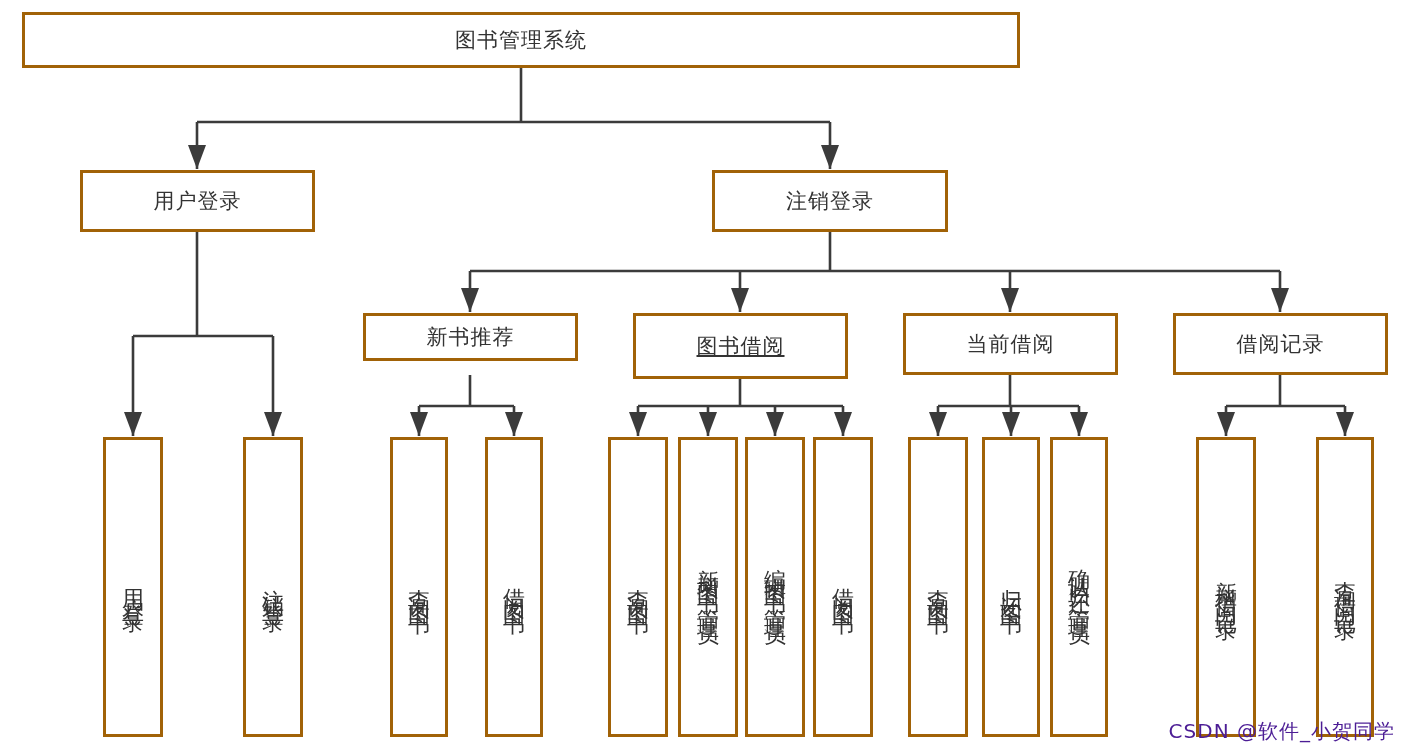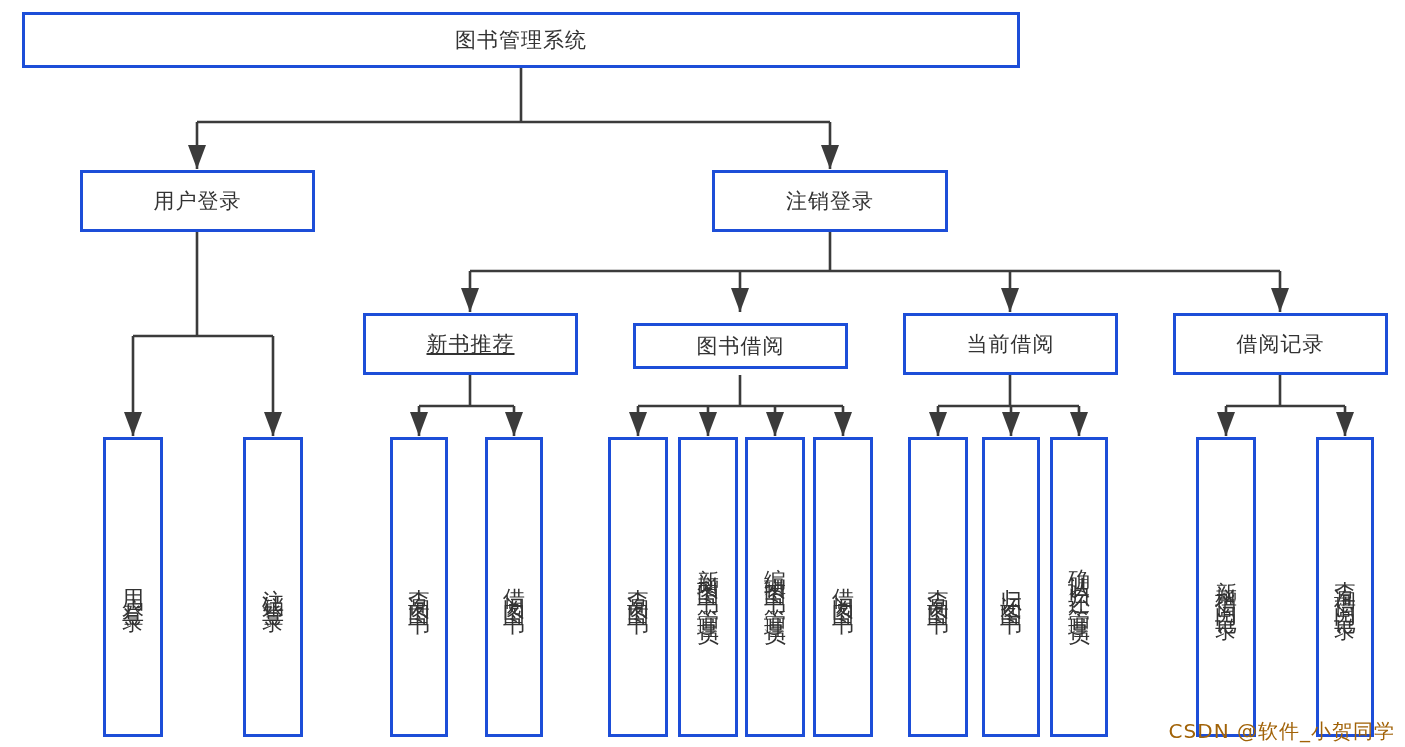--- a/index.html
+++ b/index.html
@@ -14,21 +14,21 @@
   }
   svg.connectors {
     position: absolute;
     left: 0; top: 0;
     width: 1405px; height: 747px;
   }
   .box {
     position: absolute;
     box-sizing: border-box;
     background: #ffffff;
-    border: 3px solid #1d4ed8;
+    border: 3px solid #a16207;
     display: flex;
     align-items: center;
     justify-content: center;
     text-align: center;
   }
   .hbox {
     font-size: 21px;
     letter-spacing: 1px;
     white-space: nowrap;
   }
@@ -37,21 +37,21 @@
     text-orientation: mixed;
     font-size: 22px;
     letter-spacing: 8px;
     line-height: 1;
   }
   .watermark {
     position: absolute;
     right: 10px;
     bottom: 2px;
     font-size: 20px;
-    color: #a16207;
+    color: #4c1d95;
     letter-spacing: 1px;
     white-space: nowrap;
   }
 </style>
 </head>
 <body>
 
 <div class="canvas">
 
   <svg class="connectors" viewBox="0 0 1405 747" xmlns="http://www.w3.org/2000/svg">
@@ -102,22 +102,22 @@
       <path d="M1226,406 V436" marker-end="url(#arrow)"></path>
       <path d="M1345,406 V436" marker-end="url(#arrow)"></path>
     </g>
   </svg>
 
   <div class="box hbox" style="left:22px; top:12px; width:998px; height:56px;">图书管理系统</div>
 
   <div class="box hbox" style="left:80px; top:170px; width:235px; height:62px;">用户登录</div>
   <div class="box hbox" style="left:712px; top:170px; width:236px; height:62px;">注销登录</div>
 
-  <div class="box hbox" style="left:363px; top:313px; width:215px; height:62px;text-decoration:underline;">新书推荐</div>
-  <div class="box hbox" style="left:633px; top:323px; width:215px; height:46px;">图书借阅</div>
+  <div class="box hbox" style="left:363px; top:313px; width:215px; height:48px;">新书推荐</div>
+  <div class="box hbox" style="left:633px; top:313px; width:215px; height:66px;text-decoration:underline;">图书借阅</div>
   <div class="box hbox" style="left:903px; top:313px; width:215px; height:62px;text-align:center;">当前借阅</div>
   <div class="box hbox" style="left:1173px; top:313px; width:215px; height:62px;">借阅记录</div>
 
   <div class="box vbox" style="left:103px; top:437px; width:60px; height:300px;">用户登录</div>
   <div class="box vbox" style="left:243px; top:437px; width:60px; height:300px;">注销登录</div>
 
   <div class="box vbox" style="left:390px; top:437px; width:58px; height:300px;">查询图书</div>
   <div class="box vbox" style="left:485px; top:437px; width:58px; height:300px;">借阅图书</div>
 
   <div class="box vbox" style="left:608px; top:437px; width:60px; height:300px;">查询图书</div>

